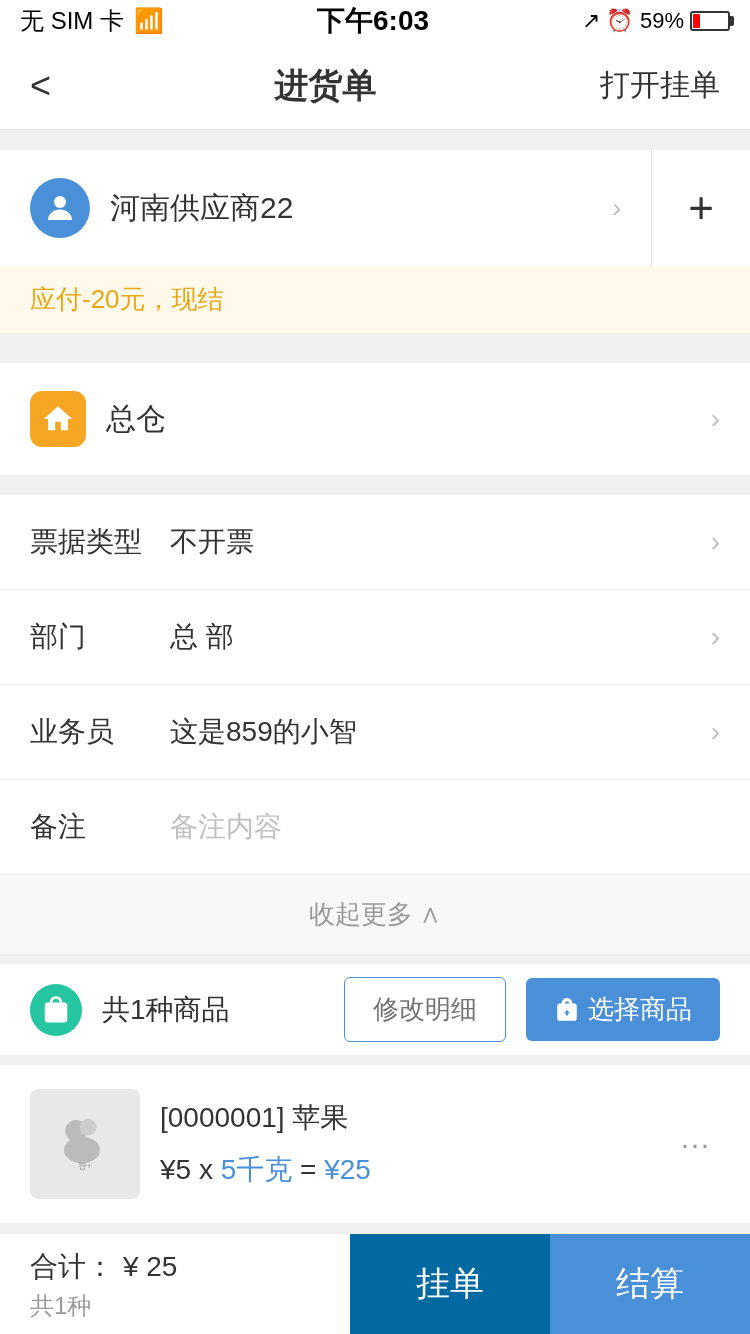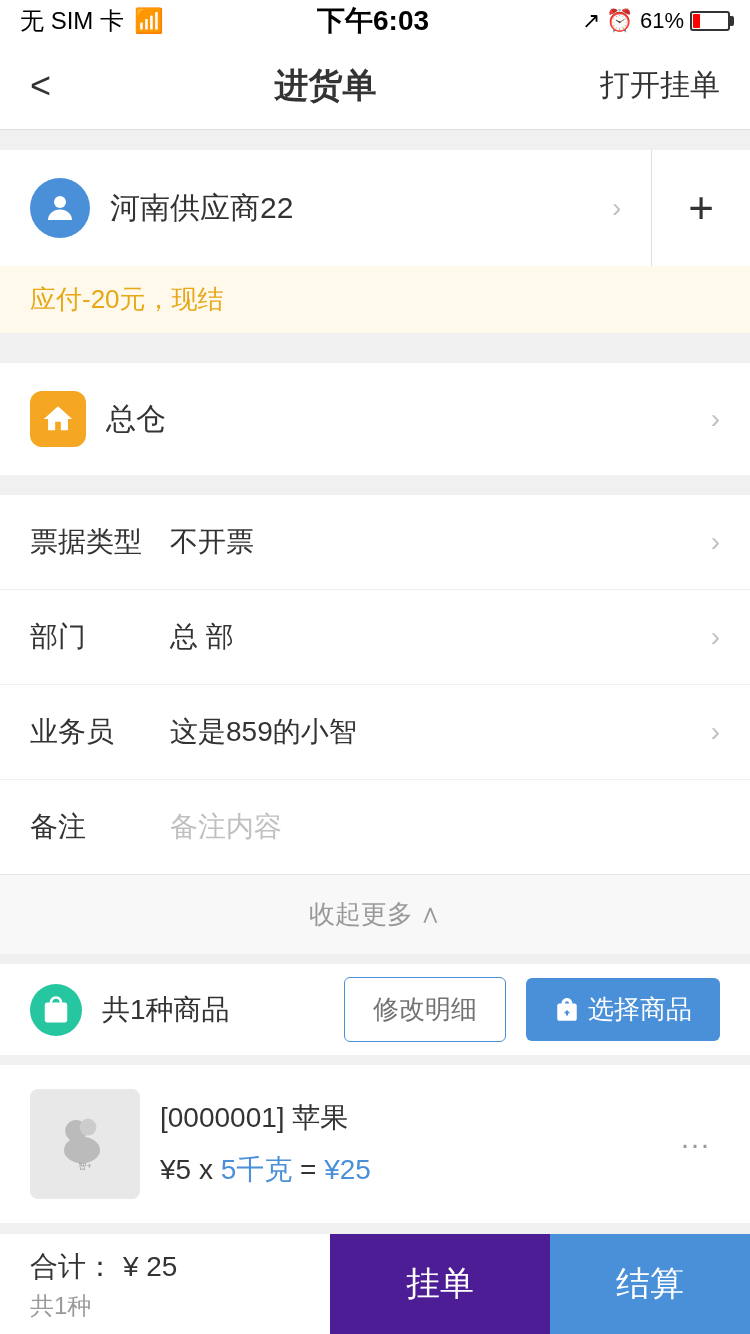--- a/index.html
+++ b/index.html
@@ -260,23 +260,23 @@
       align-items: center;
     }
     .summary-info {
       flex: 1;
       padding: 0 30px;
     }
     .summary-total { font-size: 32px; color: #333; }
     .summary-total span { font-size: 28px; }
     .summary-count { font-size: 24px; color: #999; margin-top: 4px; }
     .btn-hang {
-      width: 220px;
+      width: 200px;
       height: 100px;
-      background: #4c1d95;
+      background: #0369a1;
       color: #fff;
       font-size: 34px;
       border: none;
       cursor: pointer;
       display: flex;
       align-items: center;
       justify-content: center;
     }
     .btn-checkout {
       width: 200px;
@@ -296,21 +296,21 @@
 
 <div class="status-bar">
   <div class="status-left">
     <span>无 SIM 卡</span>
     <span>📶</span>
   </div>
   <div class="status-center">下午6:03</div>
   <div class="status-right">
     <span>↗</span>
     <span>⏰</span>
-    <span>61%</span>
+    <span>59%</span>
     <span class="battery-icon">
       <span class="battery-fill"></span>
     </span>
   </div>
 </div>
 
 <div class="nav-bar">
   <span class="nav-back">&lt;</span>
   <span class="nav-title">进货单</span>
   <span class="nav-action">打开挂单</span>

